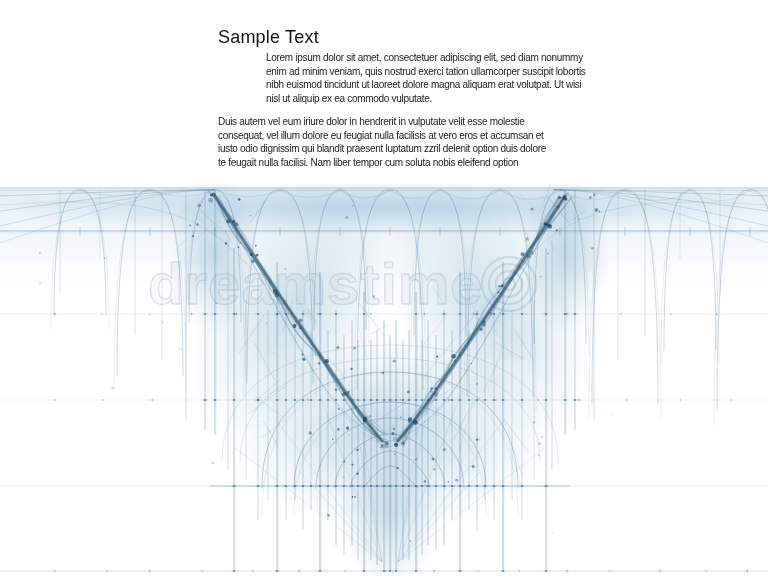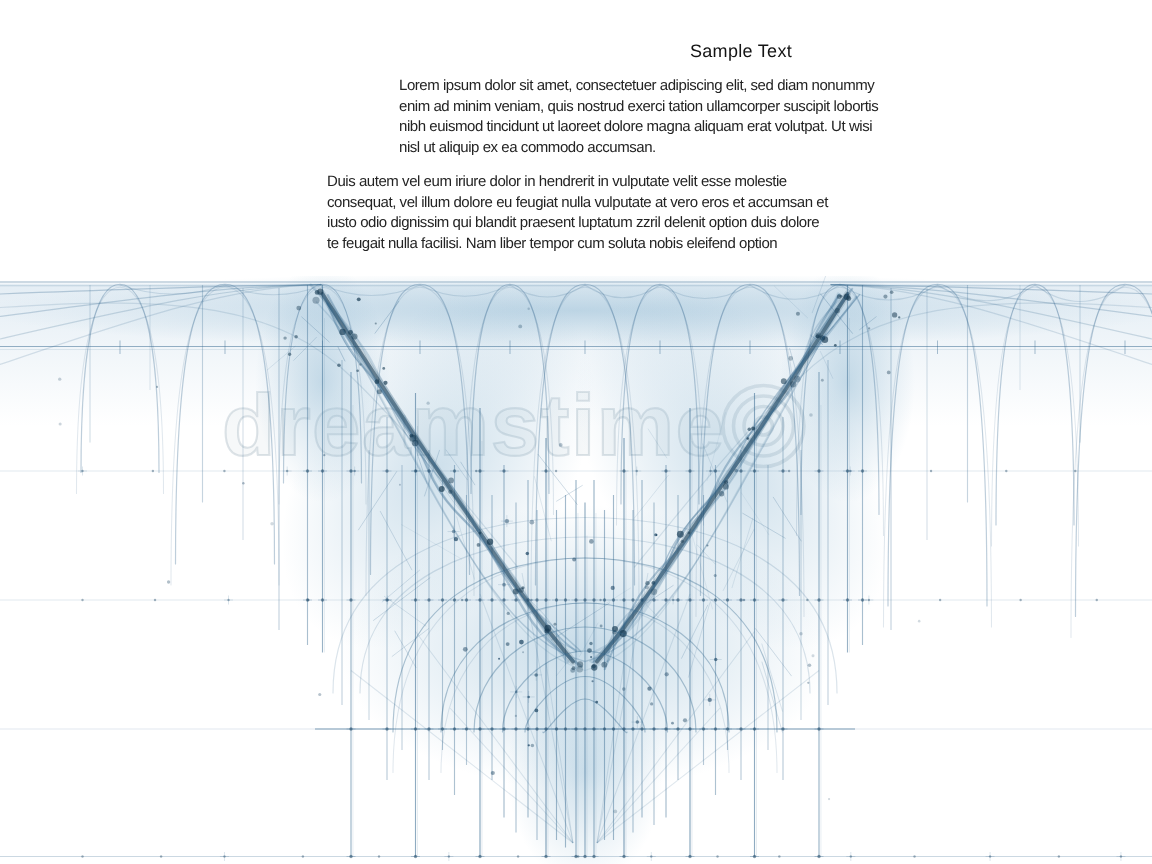--- a/index.html
+++ b/index.html
@@ -1,21 +1,21 @@
 <!DOCTYPE html>
 <html><head>
 <meta charset="utf-8">
 <style>
   html,body{margin:0;padding:0;}
   body{width:768px;height:576px;background:#ffffff;font-family:"Liberation Sans",sans-serif;}
   .page{position:relative;width:768px;height:576px;overflow:hidden;background:#ffffff;}
 
   
-  .title{position:absolute;left:218px;top:27px;width:310px;text-align:right;
-         font-size:12px;font-weight:400;color:#141414;letter-spacing:0.2px;}
+  .title{position:absolute;left:218px;top:27px;width:310px;text-align:left;
+         font-size:18px;font-weight:400;color:#141414;letter-spacing:0.2px;}
   .para{position:absolute;left:218px;margin:0;color:#232323;font-size:10px;
         letter-spacing:-0.3px;line-height:13.6px;white-space:nowrap;}
   .para .ln{display:block;}
   #p1{top:51px;margin-left:48px;} #p2{top:115px;}
 
   
   #art{position:absolute;left:0;top:184px;width:768px;height:392px;z-index:2;}
 
   
   .wm{position:absolute;left:148px;top:250px;z-index:1;display:flex;align-items:center;pointer-events:none;}
@@ -27,26 +27,26 @@
 <body>
 
 <div class="page">
 
   <div class="title">Sample Text</div>
 
   <p class="para" id="p1">
     <span class="ln">Lorem ipsum dolor sit amet, consectetuer adipiscing elit, sed diam nonummy</span>
     <span class="ln">enim ad minim veniam, quis nostrud exerci tation ullamcorper suscipit lobortis</span>
     <span class="ln">nibh euismod tincidunt ut laoreet dolore magna aliquam erat volutpat. Ut wisi</span>
-    <span class="ln">nisl ut aliquip ex ea commodo accumsan.</span>
+    <span class="ln">nisl ut aliquip ex ea commodo vulputate.</span>
   </p>
 
   <p class="para" id="p2">
     <span class="ln">Duis autem vel eum iriure dolor in hendrerit in vulputate velit esse molestie</span>
-    <span class="ln">consequat, vel illum dolore eu feugiat nulla vulputate at vero eros et accumsan et</span>
+    <span class="ln">consequat, vel illum dolore eu feugiat nulla facilisis at vero eros et accumsan et</span>
     <span class="ln">iusto odio dignissim qui blandit praesent luptatum zzril delenit option duis dolore</span>
     <span class="ln">te feugait nulla facilisi. Nam liber tempor cum soluta nobis eleifend option</span>
   </p>
 
   <div class="wm">
     <span class="wm-text" style="-webkit-text-stroke: 1.4px rgba(136, 158, 173, 0.28);">dreamstime</span>
     <svg class="wm-logo" width="62" height="62" viewBox="0 0 62 62">
       <g fill="none" id="wm-rings">
         <circle cx="31" cy="31" r="6" stroke="rgba(136,158,173,0.28)" stroke-width="2.4"></circle>
         <circle cx="31" cy="31" r="13" stroke="rgba(136,158,173,0.28)" stroke-width="2.4"></circle>

